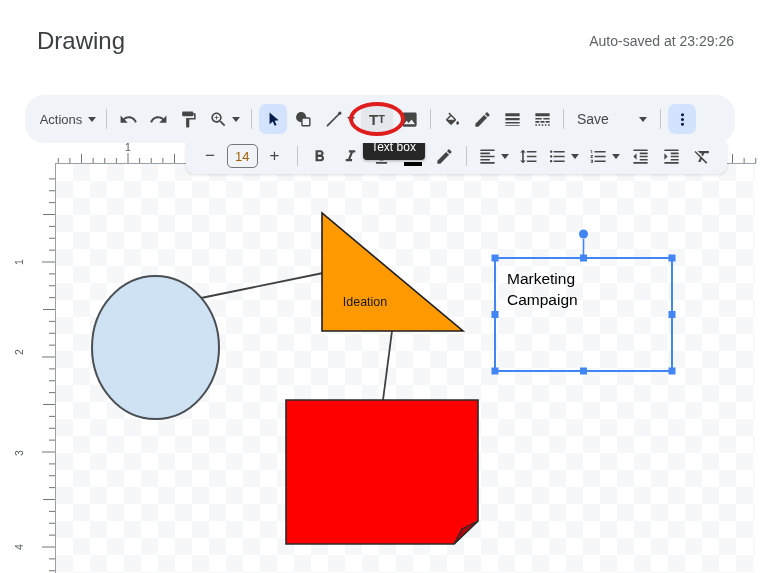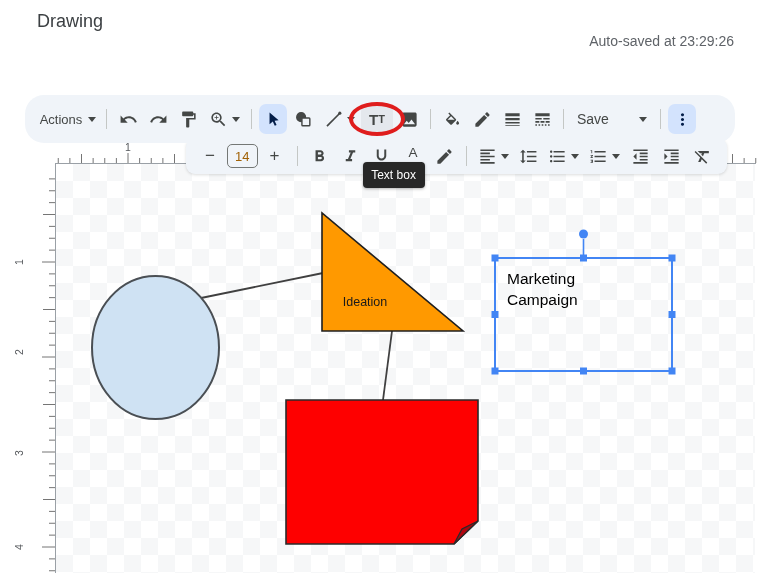--- a/index.html
+++ b/index.html
@@ -1,20 +1,20 @@
 <!DOCTYPE html>
 <html><head>
 <meta charset="utf-8">
 <style>
   html,body{margin:0;padding:0;background:#fff;}
   .page{position:relative;width:768px;height:573px;background:#fff;overflow:hidden;
         font-family:"Liberation Sans",sans-serif;color:#444746;}
 
   
-  .title{position:absolute;left:37px;top:11px;font-size:18px;color:#3c4043;}
+  .title{position:absolute;left:37px;top:27px;font-size:24px;color:#3c4043;}
   .hdr-right{position:absolute;right:34px;top:33px;display:flex;align-items:center;gap:28px;font-size:14px;}
   .autosave{color:#5f6368;}
   .savebtn{color:#1a73e8;font-weight:500;cursor:pointer;background:none;border:none;font:inherit;}
 
   
   .canvas{position:absolute;left:56px;top:164px;width:699px;height:409px;
           background:repeating-conic-gradient(#f6f7f8 0% 25%, #ffffff 0% 50%);
           background-size:34px 34px;}
   #ruler-svg,#shapes-svg{position:absolute;left:0;top:0;}
   .rnum{position:absolute;font-size:10.5px;color:#55585c;pointer-events:none;}
@@ -45,21 +45,21 @@
   .tc-bar{display:block;width:18px;height:4px;background:#000;margin-top:2px;}
   .tcwrap{display:flex;flex-direction:column;align-items:center;}
 
   
   .red-ellipse{position:absolute;left:50%;top:50%;width:48px;height:26px;margin:-17px 0 0 -28px;
                border:4.5px solid #df1d1d;border-radius:50%;pointer-events:none;z-index:6;}
 
   
   .tooltip{position:absolute;top:-7px;left:50%;margin-left:-19px;width:62px;height:26px;line-height:26px;
            background:#272727;color:#fff;font-size:12px;text-align:center;border-radius:4px;z-index:20;
-           box-shadow:0 1px 3px rgba(0,0,0,.3);margin-top:28px;}
+           box-shadow:0 1px 3px rgba(0,0,0,.3);}
 </style>
 </head>
 <body>
 
 <div class="page">
 
   <div class="title">Drawing</div>
   <div class="hdr-right">
     <span class="autosave">Auto-saved at 23:29:26</span>
   </div>

